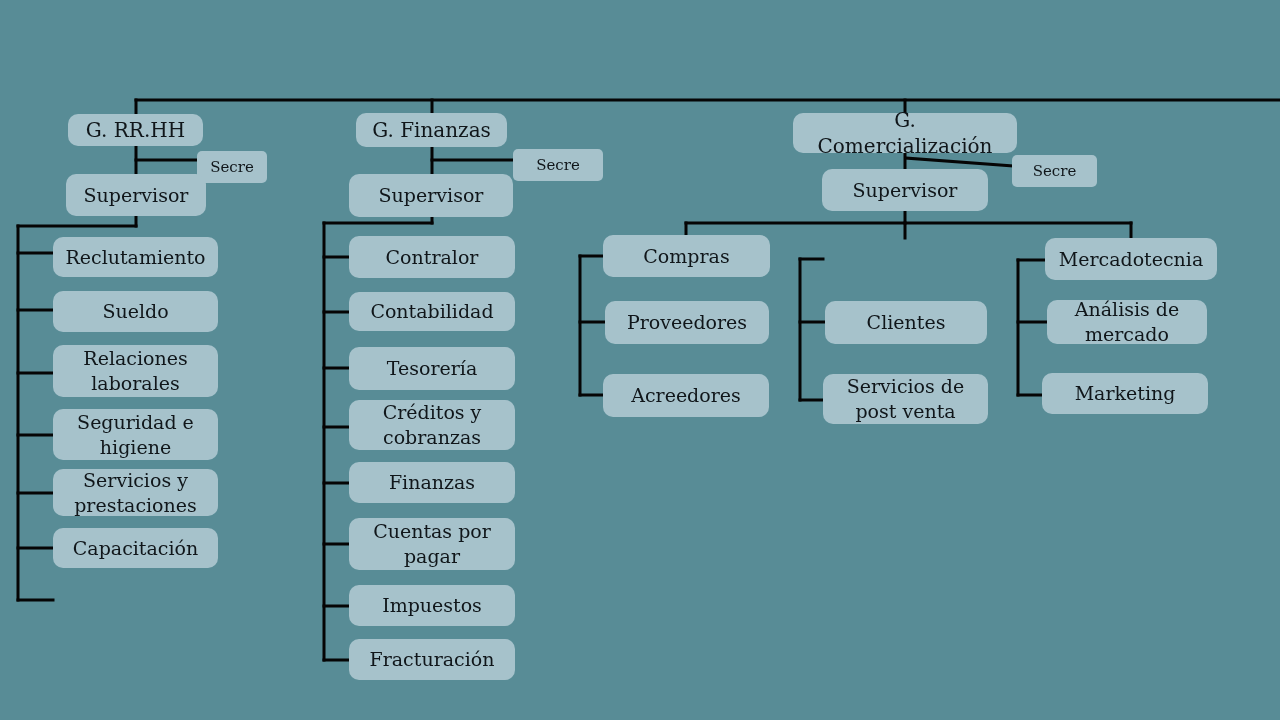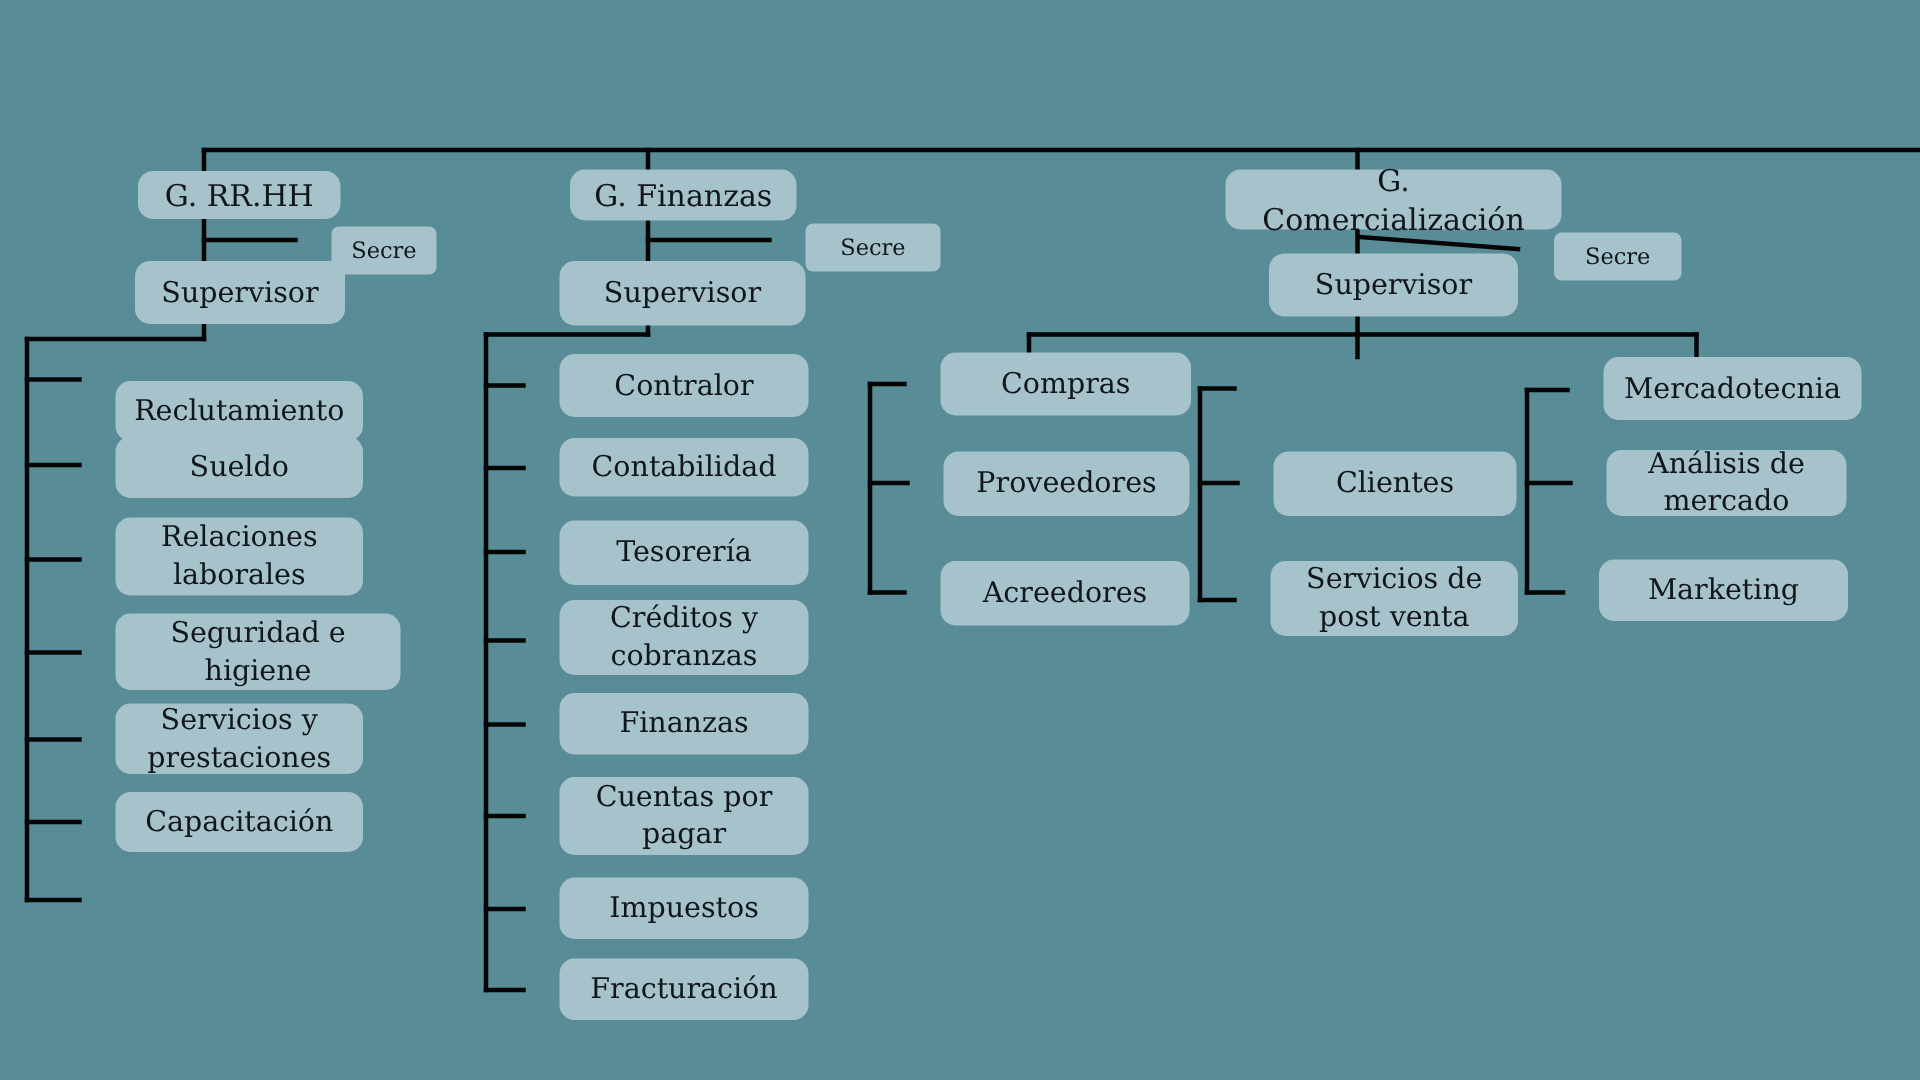--- a/index.html
+++ b/index.html
@@ -24,21 +24,20 @@
     background: #a6c2cb;
     border-radius: 10px;
     color: #10161a;
     display: flex;
     align-items: center;
     justify-content: center;
     text-align: center;
     font-size: 19px;
     line-height: 1.3;
     padding: 0 12px;
-    margin-left: 24px;
   }
   .node.head { font-size: 20px; }
   .node.secre {
     font-size: 15px;
     border-radius: 5px;
     padding: 16px 6px;
     line-height: 1.1;
   }
 </style>
 </head>
@@ -97,24 +96,24 @@
       <path d="M1018 260 H1045"></path>
       <path d="M1018 322 H1047"></path>
       <path d="M1018 395 H1042"></path>
     </g>
   </svg>
 
   <div class="node head" style="left:68px;top:114px;width:135px;height:32px">G. RR.HH</div>
   <div class="node secre" style="left:197px;top:151px;width:70px;height:20px">Secre</div>
   <div class="node" style="left:66px;top:174px;width:140px;height:42px">Supervisor</div>
 
-  <div class="node" style="left:53px;top:254px;width:165px;height:40px">Reclutamiento</div>
+  <div class="node" style="left:53px;top:237px;width:165px;height:40px">Reclutamiento</div>
   <div class="node" style="left:53px;top:291px;width:165px;height:41px">Sueldo</div>
   <div class="node" style="left:53px;top:345px;width:165px;height:52px">Relaciones laborales</div>
-  <div class="node" style="left:53px;top:409px;width:190px;height:51px">Seguridad e higiene</div>
+  <div class="node" style="left:53px;top:409px;width:165px;height:51px">Seguridad e higiene</div>
   <div class="node" style="left:53px;top:469px;width:165px;height:47px">Servicios y prestaciones</div>
   <div class="node" style="left:53px;top:528px;width:165px;height:40px">Capacitación</div>
 
   <div class="node head" style="left:356px;top:113px;width:151px;height:34px">G. Finanzas</div>
   <div class="node secre" style="left:513px;top:149px;width:90px;height:22px">Secre</div>
   <div class="node" style="left:349px;top:174px;width:164px;height:43px">Supervisor</div>
 
   <div class="node" style="left:349px;top:236px;width:166px;height:42px">Contralor</div>
   <div class="node" style="left:349px;top:292px;width:166px;height:39px">Contabilidad</div>
   <div class="node" style="left:349px;top:347px;width:166px;height:43px">Tesorería</div>

